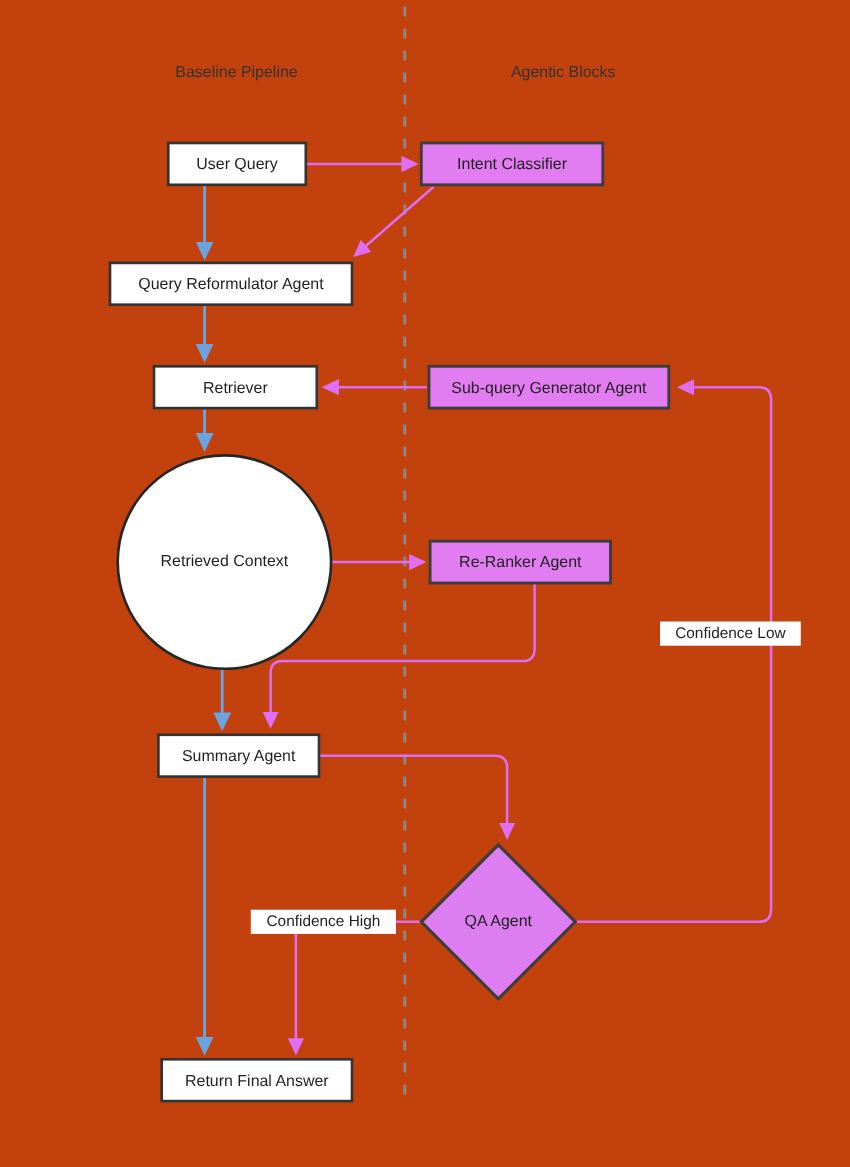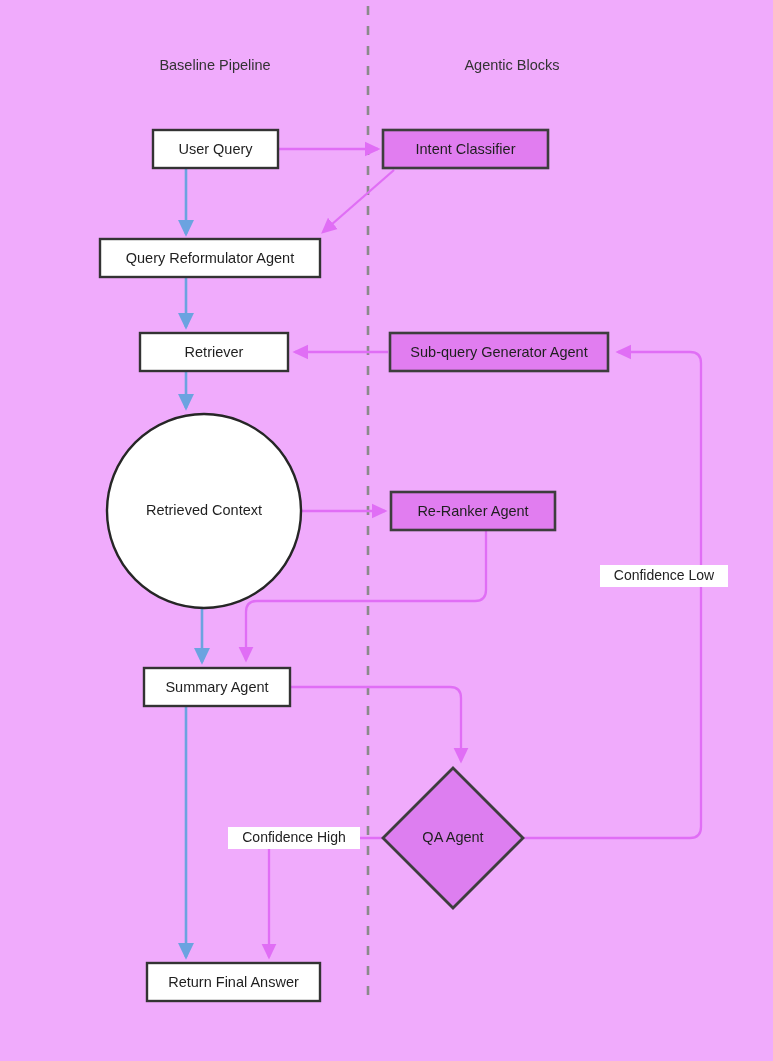--- a/index.html
+++ b/index.html
@@ -10,21 +10,21 @@
   body {
     width: 773px;
     height: 1061px;
     font-family: "Liberation Sans", sans-serif;
     overflow: hidden;
   }
   #diagram-root {
     position: relative;
     width: 773px;
     height: 1061px;
-    background: #f0abfc;
+    background: #c2410c;
   }
   svg#flow {
     display: block;
     width: 773px;
     height: 1061px;
   }
   .lane-label {
     font-family: "Liberation Sans", sans-serif;
     font-size: 14.5px;
     fill: #333333;

